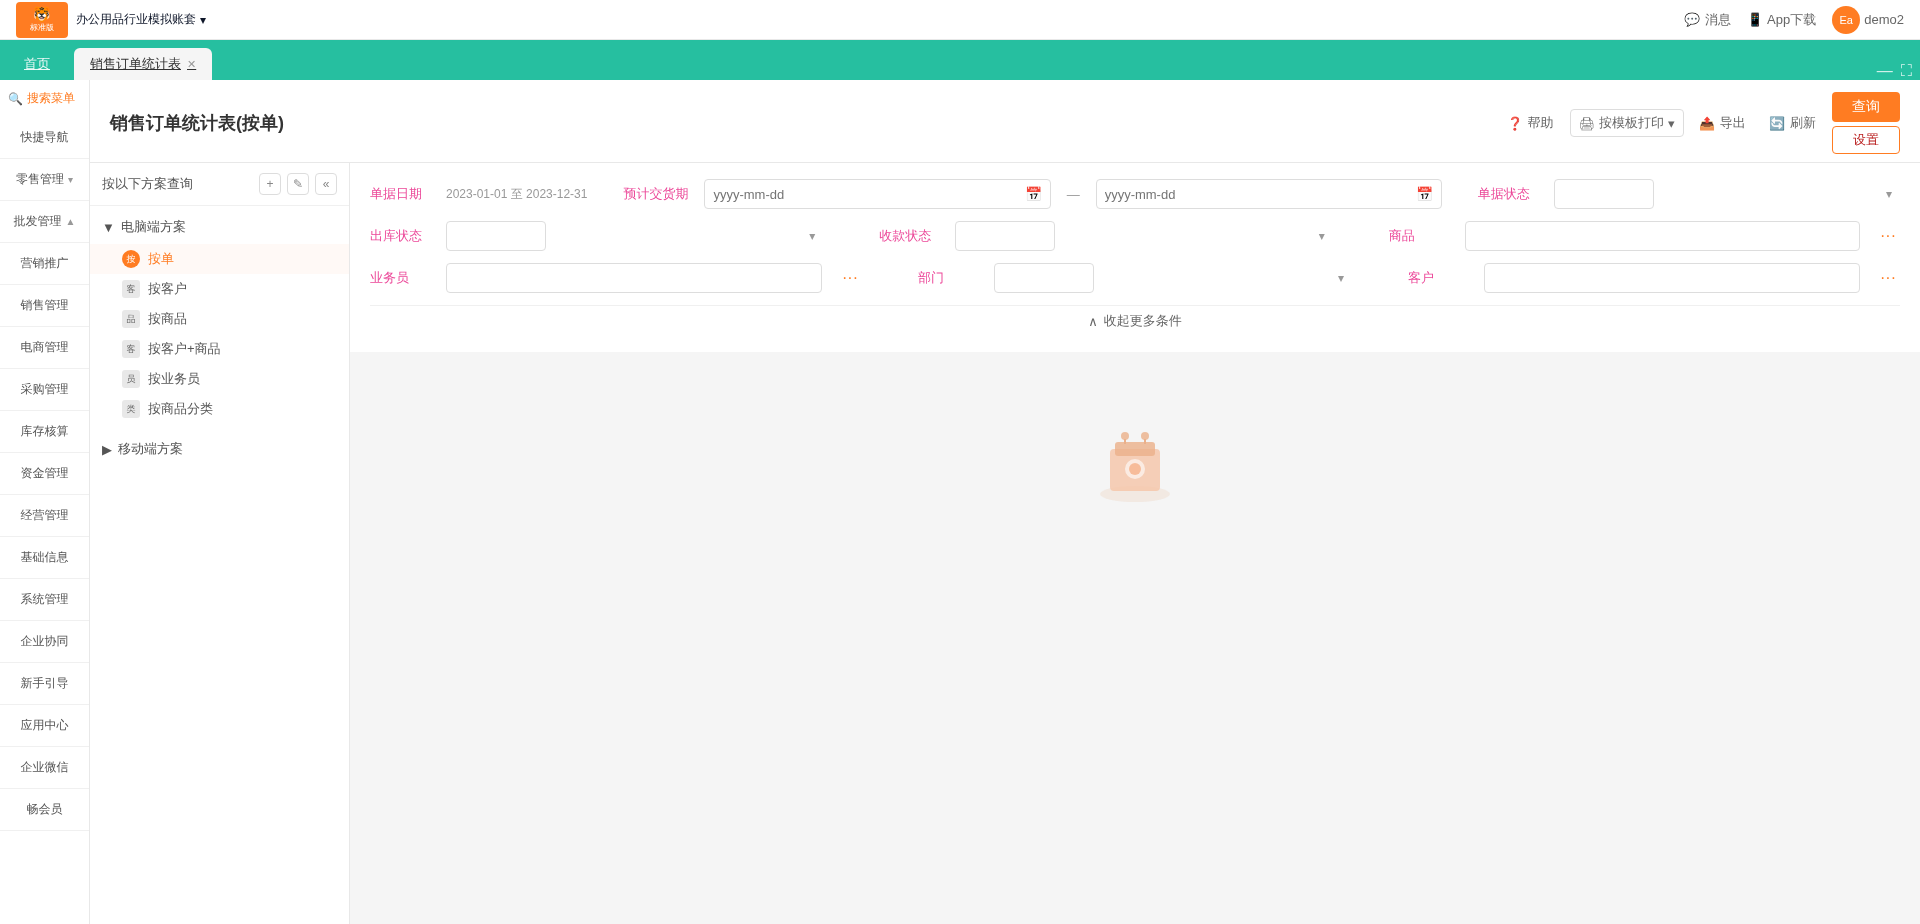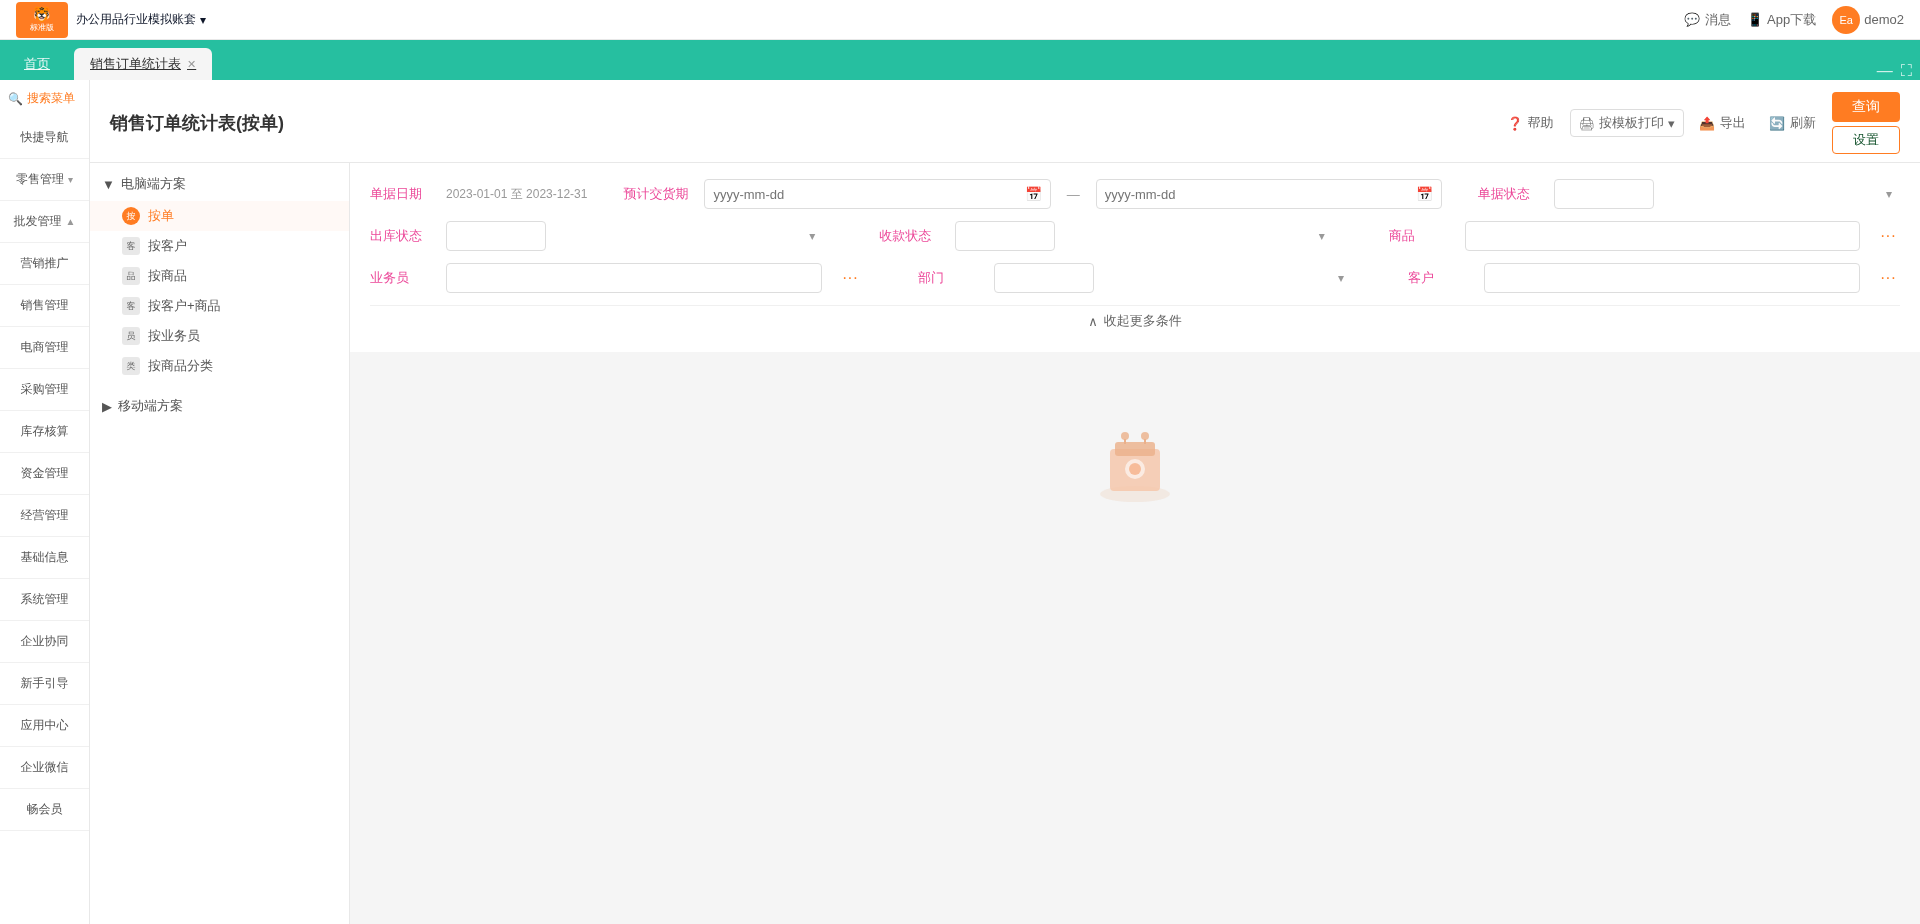--- a/index.html
+++ b/index.html
@@ -36,21 +36,21 @@
 
     
     .content-area { flex: 1; display: flex; flex-direction: column; overflow: hidden; }
 
     
     .page-header { padding: 12px 20px 8px; display: flex; align-items: center; justify-content: space-between; background: #fff; border-bottom: 1px solid #e8e8e8; flex-shrink: 0; }
     .page-title { font-size: 18px; font-weight: 600; color: #333; }
     .action-btn { display: flex; align-items: center; gap: 4px; color: #666; font-size: 13px; cursor: pointer; padding: 4px 8px; border-radius: 4px; }
     .print-btn { display: flex; align-items: center; gap: 4px; color: #666; font-size: 13px; cursor: pointer; border: 1px solid #ddd; border-radius: 4px; padding: 4px 8px; }
     .query-btn { background: #ff7c22; color: #fff; border: none; border-radius: 4px; padding: 6px 20px; font-size: 14px; cursor: pointer; }
-    .set-btn { background: #fff; color: #14532d; border: 1px solid #ff7c22; border-radius: 4px; padding: 4px 16px; font-size: 13px; cursor: pointer; }
+    .set-btn { background: #fff; color: #b91c1c; border: 1px solid #ff7c22; border-radius: 4px; padding: 4px 16px; font-size: 13px; cursor: pointer; }
 
     
     .page-body { flex: 1; display: flex; overflow: hidden; }
 
     
     .left-panel { width: 260px; background: #fff; border-right: 1px solid #e8e8e8; overflow-y: auto; flex-shrink: 0; }
     .left-panel-header { padding: 10px 12px; display: flex; align-items: center; gap: 8px; border-bottom: 1px solid #f0f0f0; }
     .left-panel-title { font-size: 13px; color: #555; flex: 1; }
     .left-panel-icons { display: flex; gap: 6px; align-items: center; }
     .lp-icon { width: 22px; height: 22px; display: flex; align-items: center; justify-content: center; border-radius: 4px; cursor: pointer; color: #888; border: 1px solid #ddd; font-size: 12px; }
@@ -221,20 +221,34 @@
         <div style="display:flex; flex-direction:column; gap:4px;">
           <button class="query-btn">查询</button>
           <button class="set-btn">设置</button>
         </div>
       </div>
     </div>
 
     <div class="page-body">
 
       <div class="left-panel">
+        <div class="left-panel-header">
+          <span class="left-panel-title">按以下方案查询</span>
+          <div class="left-panel-icons">
+            <div class="lp-icon">
+              <span>+</span>
+            </div>
+            <div class="lp-icon">
+              <span>✎</span>
+            </div>
+            <div class="lp-icon">
+              <span>«</span>
+            </div>
+          </div>
+        </div>
 
         <div class="tree-section">
           <div class="tree-parent">
             <span>▼</span>
             <span>电脑端方案</span>
           </div>
 
           <div class="tree-child active">
             <div class="tree-child-icon">
               <span style="font-size:9px;">按</span>

